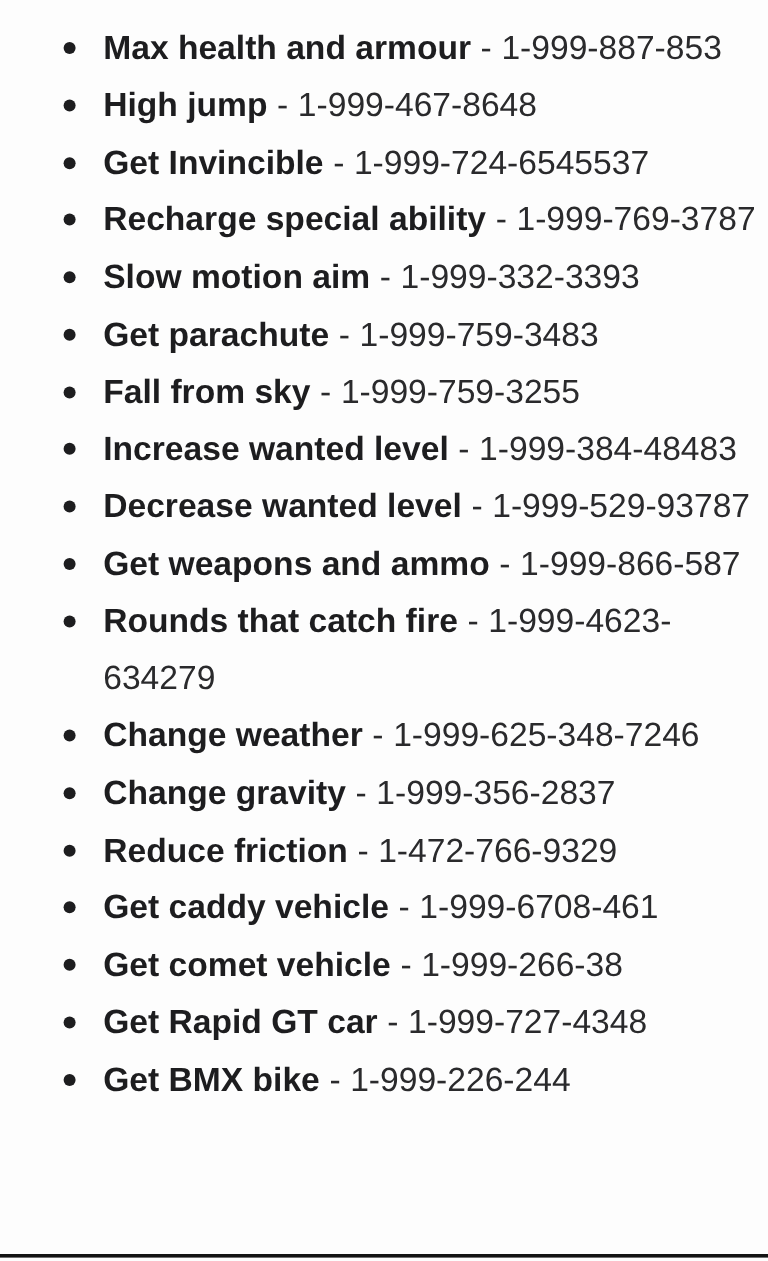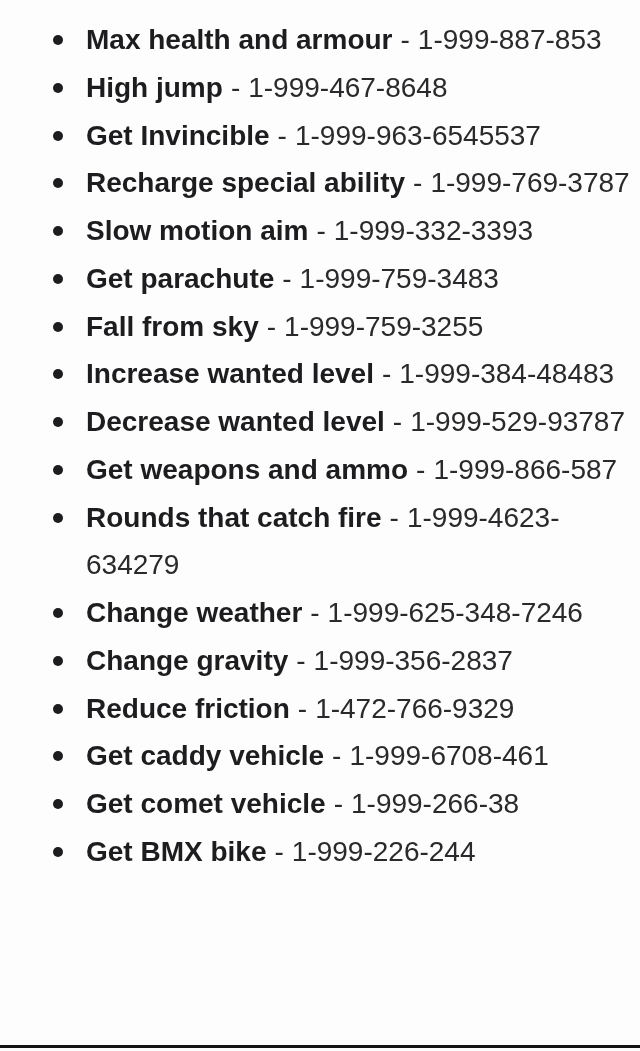--- a/index.html
+++ b/index.html
@@ -71,21 +71,21 @@
 
   <li>
     <span class="cheat-name">Max health and armour</span><span class="cheat-sep">-</span><span class="cheat-code">1-999-887-853</span>
   </li>
 
   <li>
     <span class="cheat-name">High jump</span><span class="cheat-sep">-</span><span class="cheat-code">1-999-467-8648</span>
   </li>
 
   <li>
-    <span class="cheat-name">Get Invincible</span><span class="cheat-sep">-</span><span class="cheat-code">1-999-963-6545537</span>
+    <span class="cheat-name">Get Invincible</span><span class="cheat-sep">-</span><span class="cheat-code">1-999-724-6545537</span>
   </li>
 
   <li>
     <span class="cheat-name">Recharge special ability</span><span class="cheat-sep">-</span><span class="cheat-code">1-999-769-3787</span>
   </li>
 
   <li>
     <span class="cheat-name">Slow motion aim</span><span class="cheat-sep">-</span><span class="cheat-code">1-999-332-3393</span>
   </li>
 
@@ -127,20 +127,23 @@
   </li>
 
   <li>
     <span class="cheat-name">Get caddy vehicle</span><span class="cheat-sep">-</span><span class="cheat-code">1-999-6708-461</span>
   </li>
 
   <li>
     <span class="cheat-name">Get comet vehicle</span><span class="cheat-sep">-</span><span class="cheat-code">1-999-266-38</span>
   </li>
 
+  <li>
+    <span class="cheat-name">Get Rapid GT car</span><span class="cheat-sep">-</span><span class="cheat-code">1-999-727-4348</span>
+  </li>
 
 
   <li>
     <span class="cheat-name">Get BMX bike</span><span class="cheat-sep">-</span><span class="cheat-code">1-999-226-244</span>
   </li>
 
 </ul>
 
 <div class="bottom-divider"></div>
 

